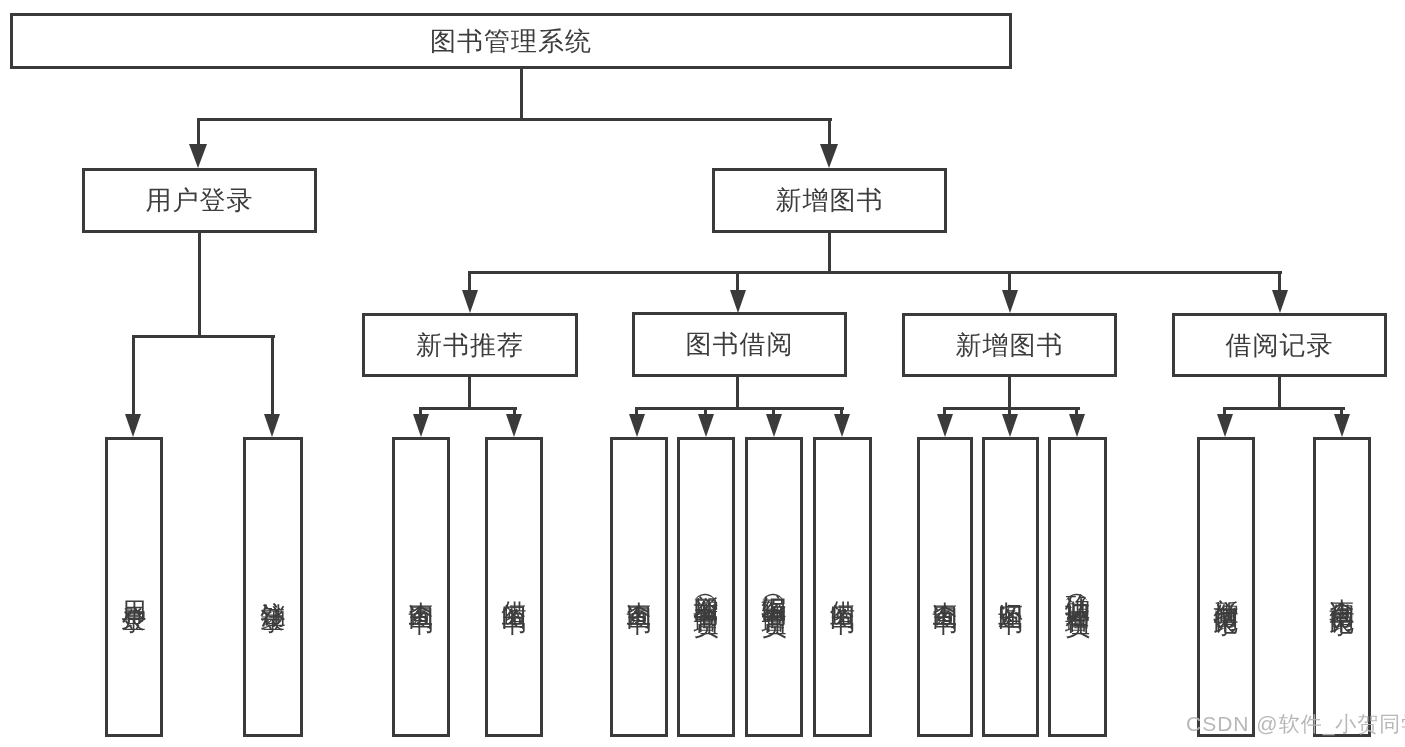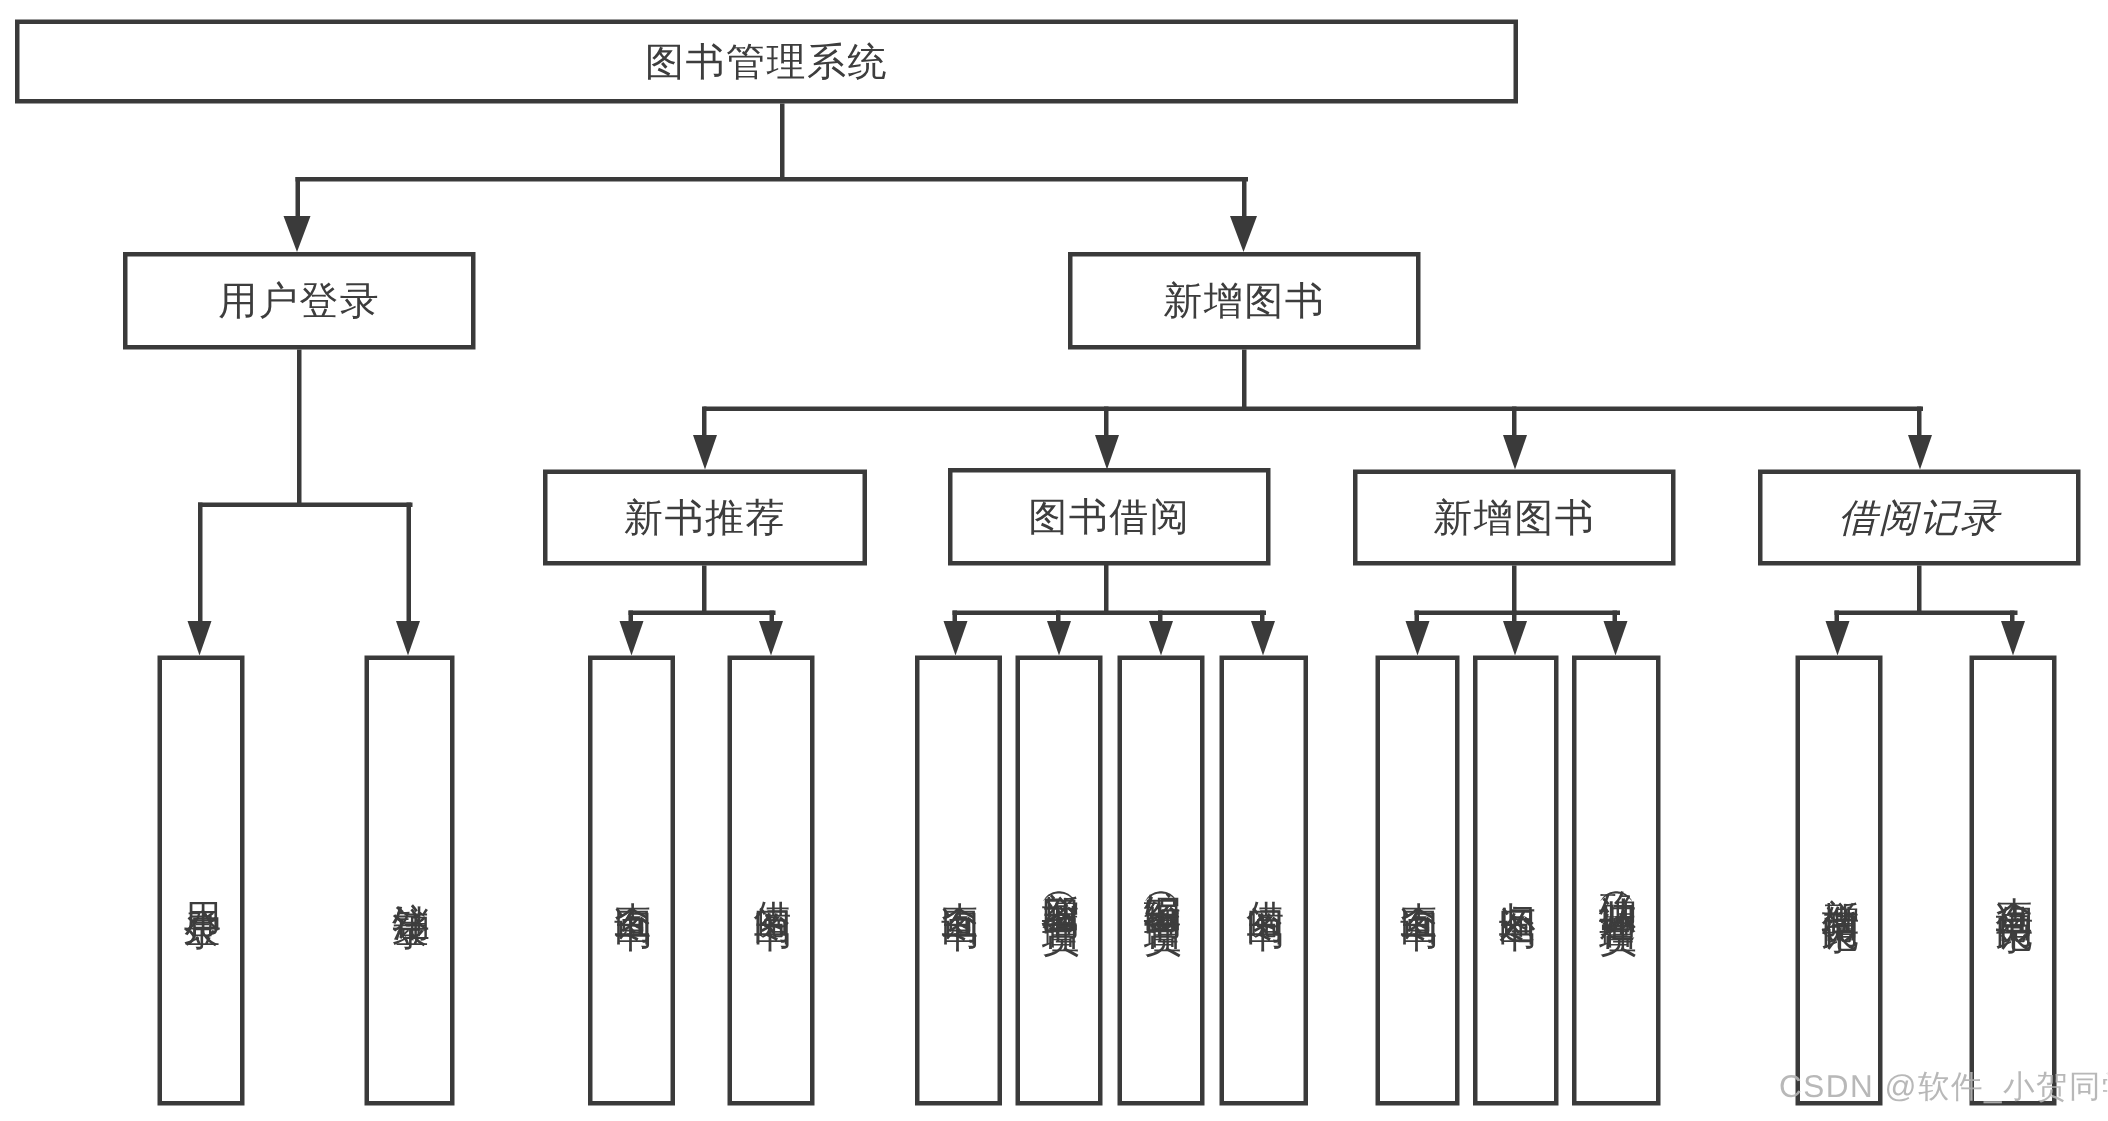--- a/index.html
+++ b/index.html
@@ -72,21 +72,21 @@
 
   <div class="hbox" style="left:632px;top:312px;width:215px;height:65px;">
     <span>图书借阅</span>
   </div>
   <div class="hbox" style="left:362px;top:313px;width:216px;height:64px;">
     <span>新书推荐</span>
   </div>
   <div class="hbox" style="left:902px;top:313px;width:215px;height:64px;">
     <span>新增图书</span>
   </div>
-  <div class="hbox" style="left:1172px;top:313px;width:215px;height:64px;font-style:italic;">
+  <div class="hbox" style="left:1172px;top:313px;width:215px;height:64px;">
     <span>借阅记录</span>
   </div>
 
   <div class="ln" style="left:468px;top:377px;width:3px;height:32px;"></div>
   <div class="ln" style="left:419px;top:407px;width:98px;height:3px;"></div>
   <div class="ln" style="left:419px;top:407px;width:3px;height:10px;"></div>
   <div class="ar" style="left:413px;top:414px;"></div>
   <div class="ln" style="left:513px;top:407px;width:3px;height:10px;"></div>
   <div class="ar" style="left:506px;top:414px;"></div>
 

